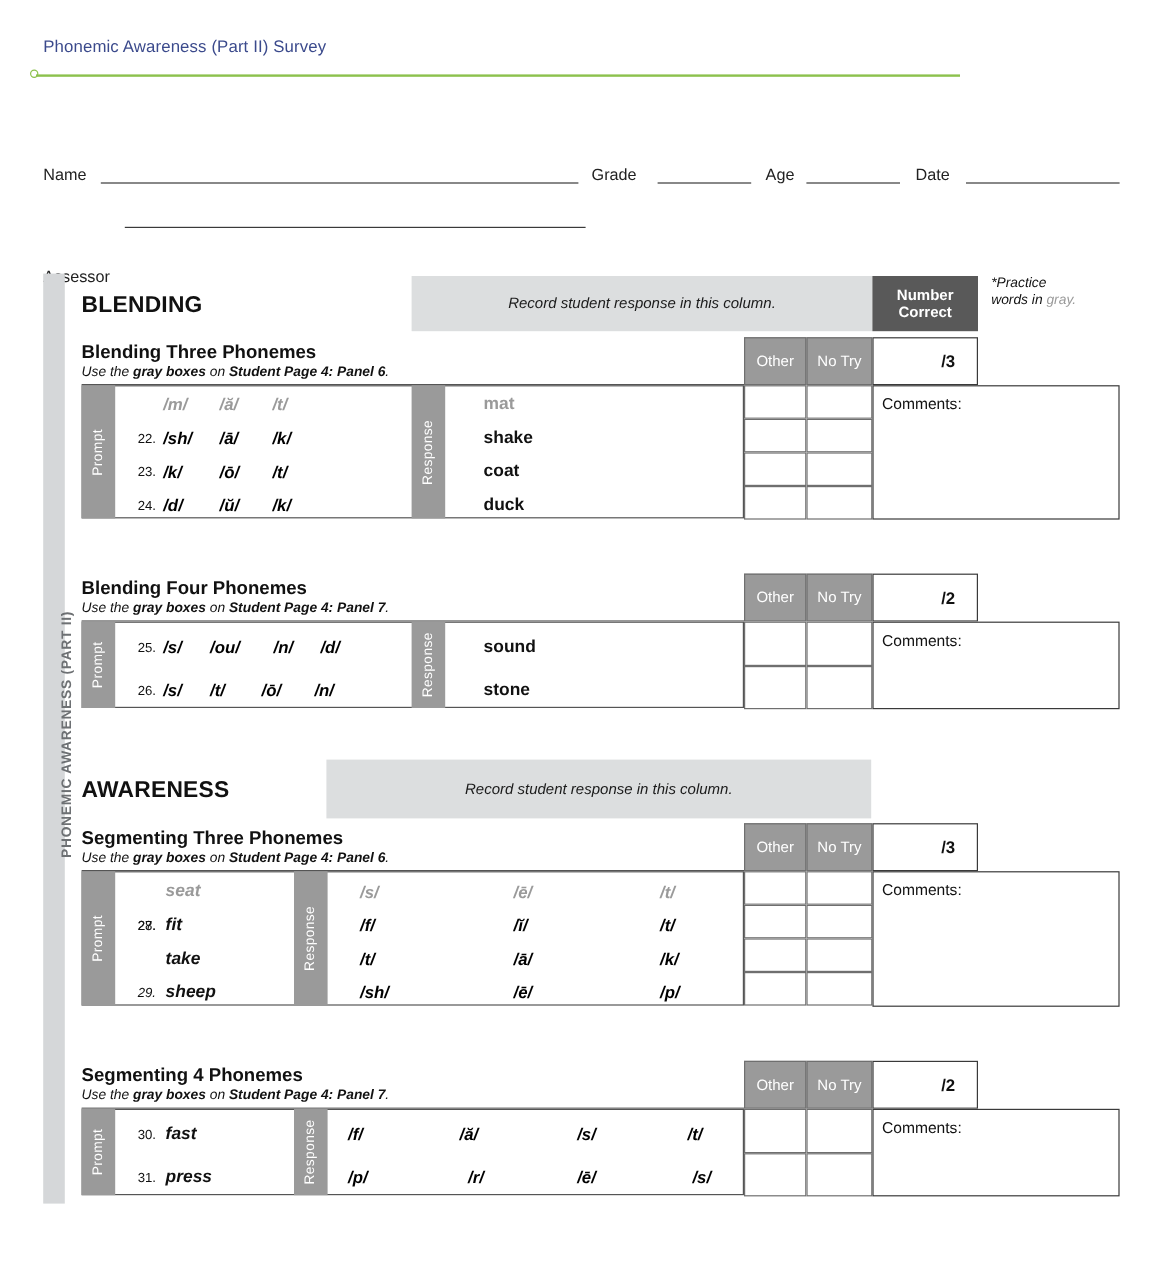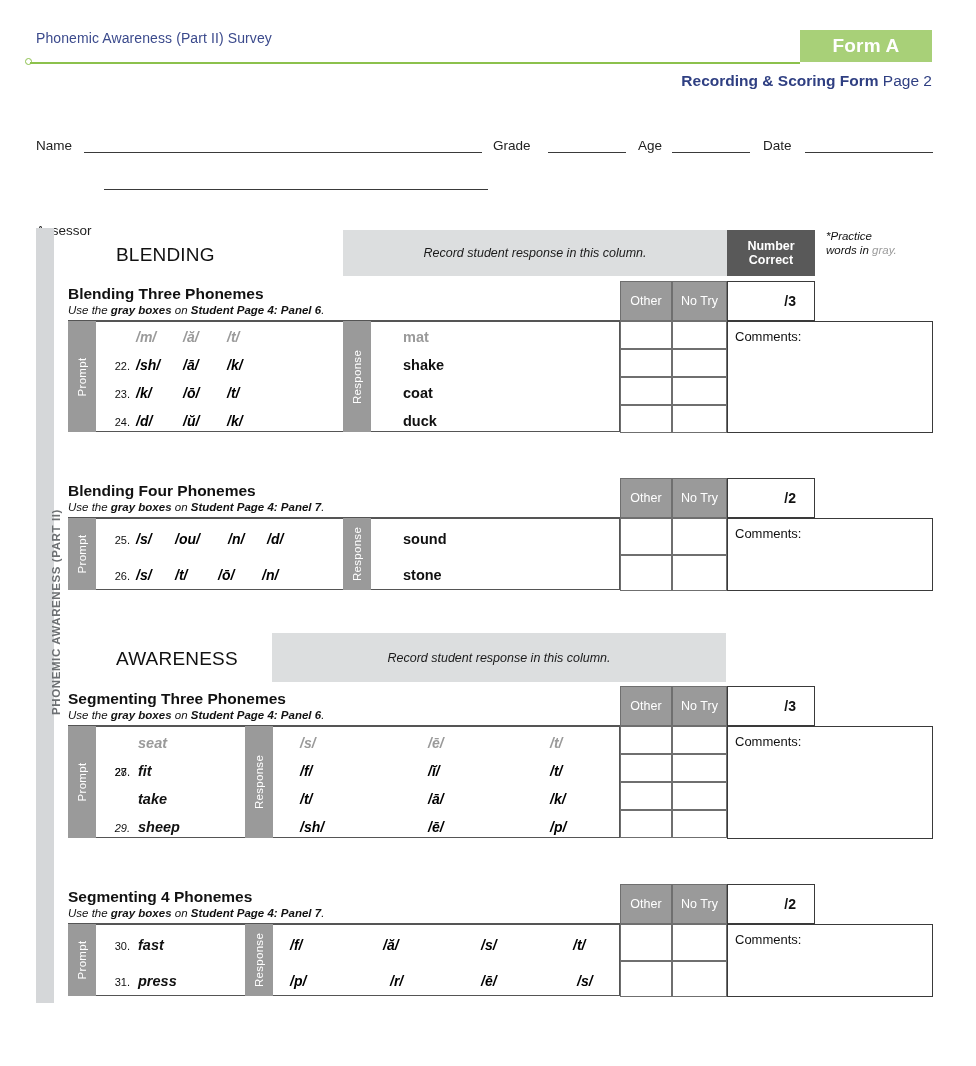--- a/index.html
+++ b/index.html
@@ -45,21 +45,21 @@
     position:absolute;left:36px;top:228px;width:18px;height:775px;
     background:#d5d7d9;
   }
   .sidetab-lbl{
     position:absolute;left:-330px;top:378px;width:700px;
     transform:rotate(-90deg);
     font-size:11.5px;font-weight:bold;letter-spacing:.6px;
     color:#6d7073;text-align:center;
   }
   .sec-name{
-    position:absolute;font-size:19px;font-weight:normal;letter-spacing:.2px;color:#111;margin-left:48px;
+    position:absolute;font-size:19px;font-weight:bold;letter-spacing:.2px;color:#111;
   }
   .recordbar{
     position:absolute;background:#dcdedf;
     display:flex;align-items:center;justify-content:center;
     font-size:12.5px;font-style:italic;color:#1a1a1a;
   }
   .practice-note{
     position:absolute;font-size:11.5px;font-style:italic;color:#111;line-height:1.25;
   }
   .practice-note i{color:#9a9a9a;font-style:italic;}
@@ -122,24 +122,20 @@
   .comments-lbl{position:absolute;font-size:13px;color:#111;}
 </style>
 </head>
 <body>
 
 <div class="page">
 
   <div class="hdr-title">Phonemic Awareness (Part II) Survey</div>
   <div class="hdr-dot"></div>
   <div class="hdr-rule"></div>
-  <div class="form-badge">Form A</div>
-  <div class="hdr-sub">
-    <b>Recording &amp; Scoring Form</b><span class="pg"> Page 2</span>
-  </div>
 
   <div class="field" style="left:36px;top:138px;">Name</div>
   <div class="fline" style="left:84px;top:152px;width:398px;"></div>
 
   <div class="field" style="left:493px;top:138px;">Grade</div>
   <div class="fline" style="left:548px;top:152px;width:78px;"></div>
 
   <div class="field" style="left:638px;top:138px;">Age</div>
   <div class="fline" style="left:672px;top:152px;width:78px;"></div>
 

